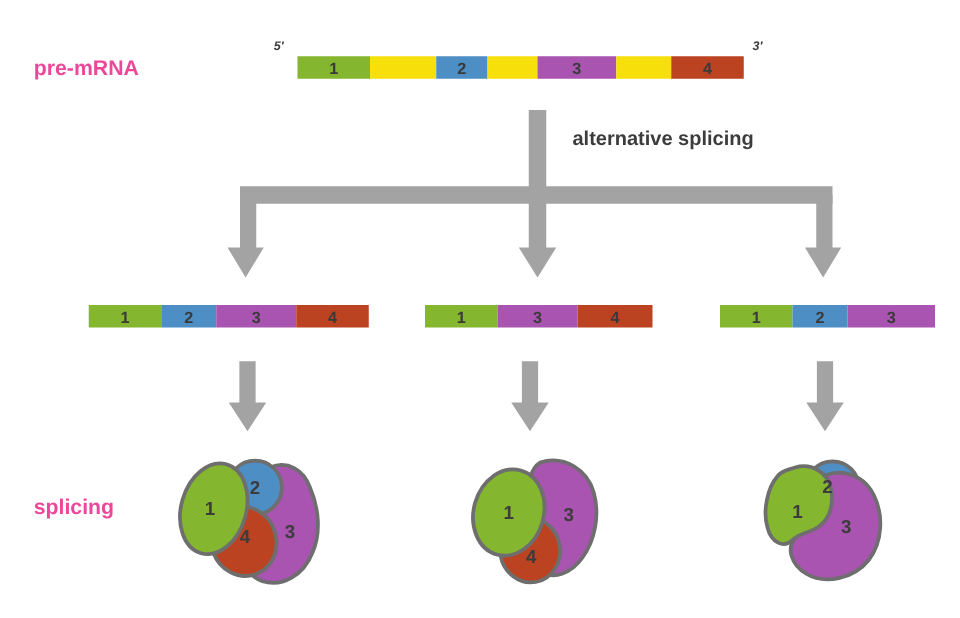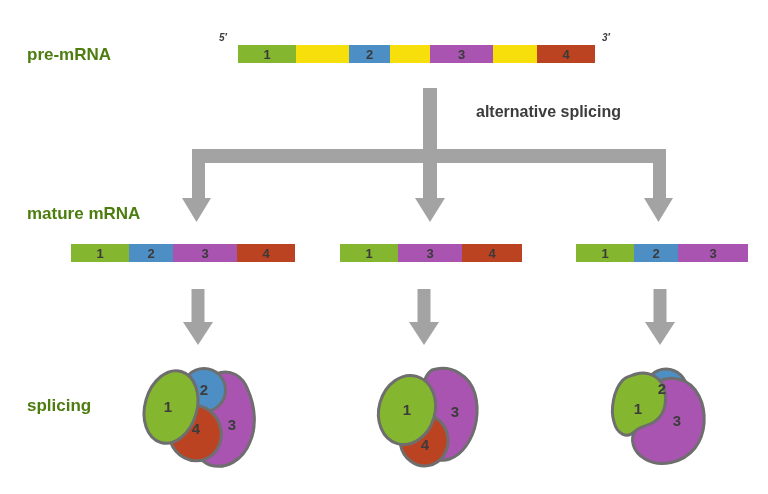--- a/index.html
+++ b/index.html
@@ -1,38 +1,37 @@
 <!DOCTYPE html>
 <html><head>
 <meta charset="utf-8">
 <style>
   html,body{margin:0;padding:0;background:#fff;}
   .canvas{
     position:relative;width:768px;height:494px;background:#fff;
     font-family:"Liberation Sans",sans-serif;overflow:hidden;
   }
-  .row-label{position:absolute;font-weight:700;font-size:17px;color:#4d7c0f;white-space:nowrap;}
+  .row-label{position:absolute;font-weight:700;font-size:17px;color:#ec4899;white-space:nowrap;}
   .prime{position:absolute;font-weight:700;font-style:italic;font-size:10px;color:#3c3c3c;}
-  .splice-label{position:absolute;font-weight:700;font-size:16px;color:#3c3c3c;white-space:nowrap;margin-left:18px;}
+  .splice-label{position:absolute;font-weight:700;font-size:16px;color:#3c3c3c;white-space:nowrap;}
   .strip{position:absolute;display:flex;height:18px;}
   .seg{height:100%;display:flex;align-items:center;justify-content:center;
        font-weight:700;font-size:13px;color:#3a3a3a;}
   .arrows{position:absolute;left:0;top:0;pointer-events:none;}
   .protein-svg{position:absolute;}
   .domain-num{font-family:"Liberation Sans",sans-serif;font-weight:700;font-size:15px;
               fill:#3c3c3c;text-anchor:middle;}
   .blob{stroke:#6e6e6e;stroke-width:3;stroke-linejoin:round;}
 </style>
 </head>
 <body>
 
 <div class="canvas">
 
   <div class="row-label" style="left:27px;top:45px">pre-mRNA</div>
-  <div class="row-label" style="left:27px;top:204px">mature mRNA</div>
   <div class="row-label" style="left:27px;top:396px">splicing</div>
   <div class="splice-label" style="left:458px;top:103px">alternative splicing</div>
 
   <div class="prime" style="left:219px;top:32px">5′</div>
   <div class="prime" style="left:602px;top:32px">3′</div>
 
   <div class="strip" style="left:238px;top:45px">
     <div class="seg" style="width: 58px; background: rgb(133, 182, 47);">1</div>
     <div class="seg" style="width: 53px; background: rgb(246, 223, 10);"></div>
     <div class="seg" style="width: 41px; background: rgb(77, 142, 197);">2</div>

